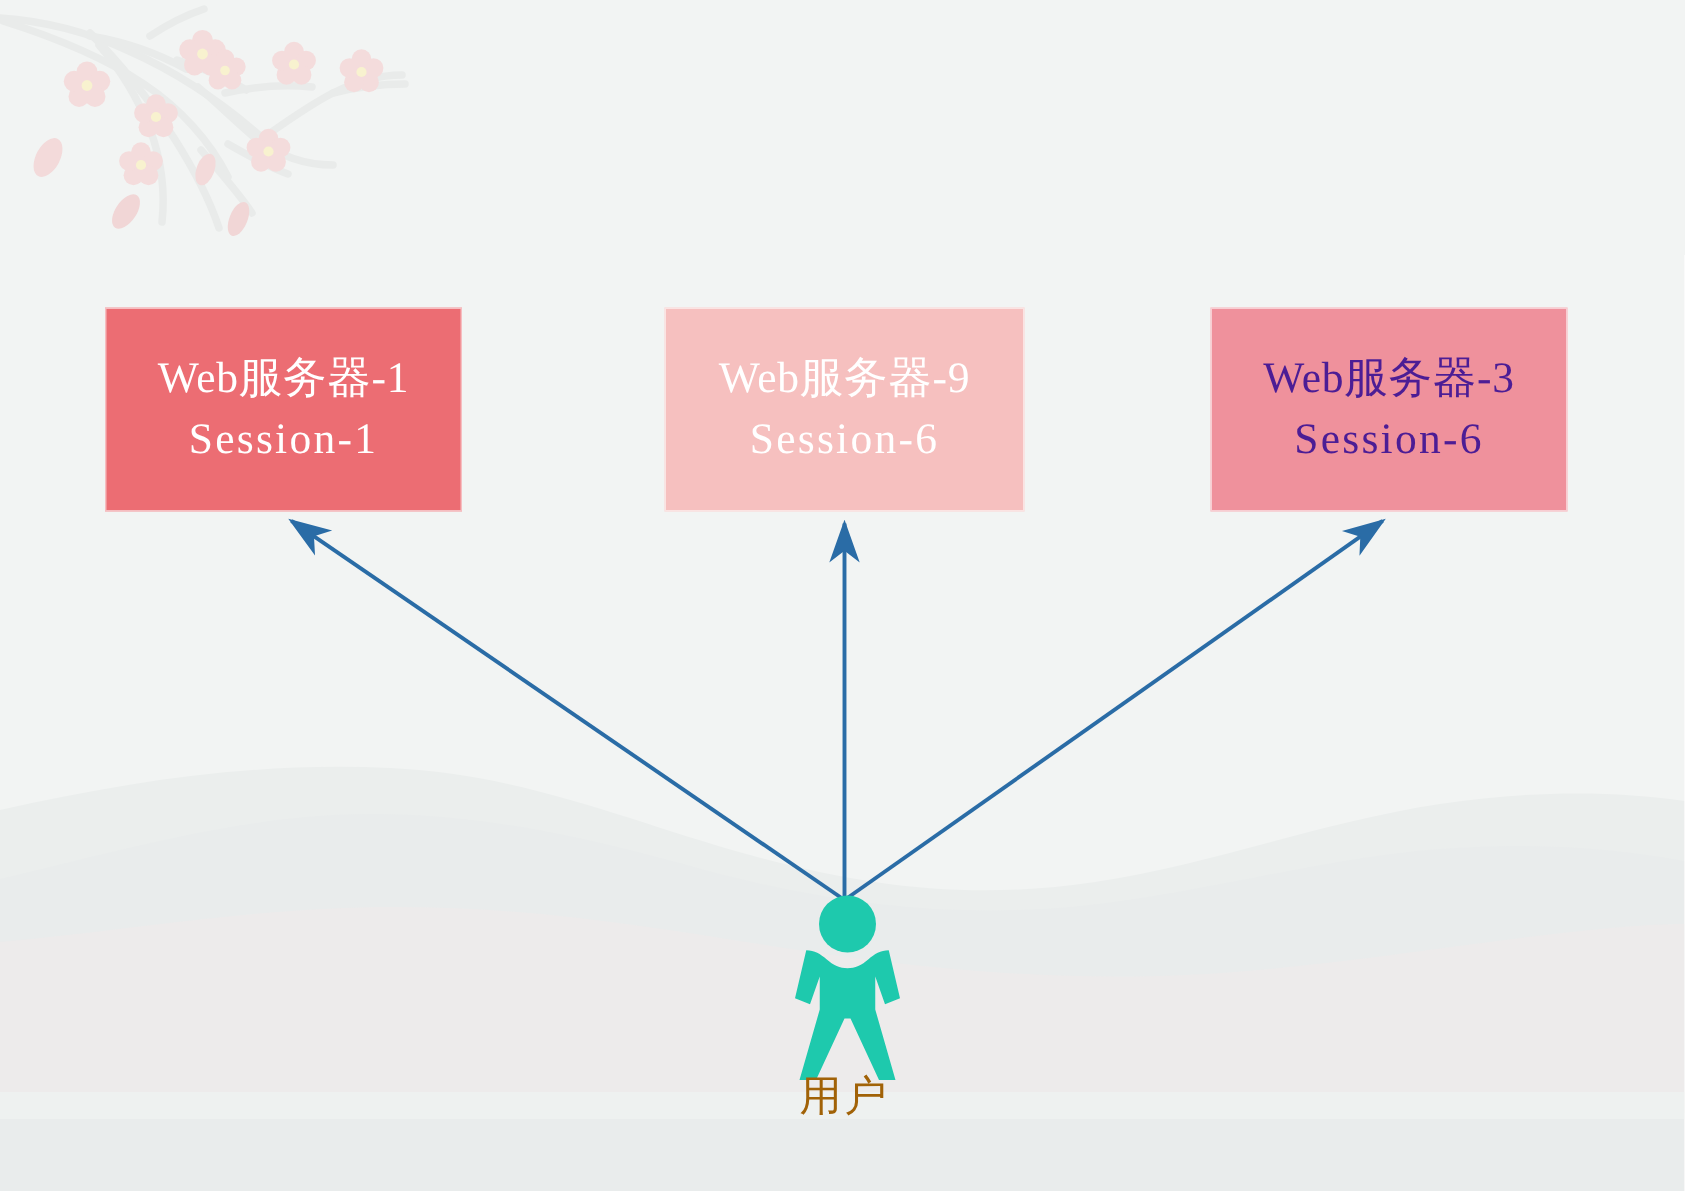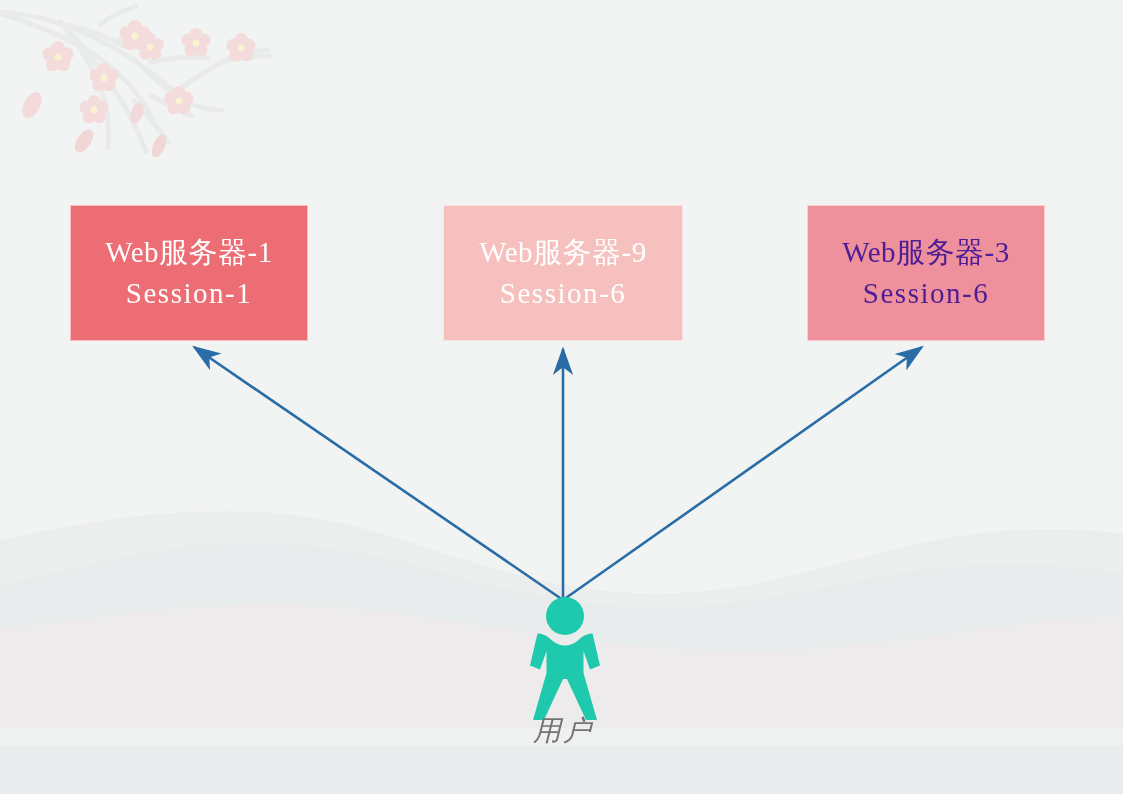--- a/index.html
+++ b/index.html
@@ -203,15 +203,15 @@
     <circle cx="60" cy="21" r="19" fill="#1ec9ad"></circle>
     <path fill="#1ec9ad" d="M32.5,38.5 C38,38.5 42,41 46,44.5
          C50.5,48.5 55,50.5 60,50.5
          C65,50.5 69.5,48.5 74,44.5
          C78,41 82,38.5 87.5,38.5
          L95,70.5 L85,74.5 L78.5,56
          L78.5,78 L92,125 L81,125 L62,84 L58,84 L39,125 L28,125 L41.5,78
          L41.5,56 L35,74.5 L25,70.5 Z"></path>
   </svg>
 
-  <div class="actor-label" style="color: #737373; font-style: italic;">用户</div>
+  <div class="actor-label" style="color: #a16207;">用户</div>
 
 </div>
 
 </body></html>

